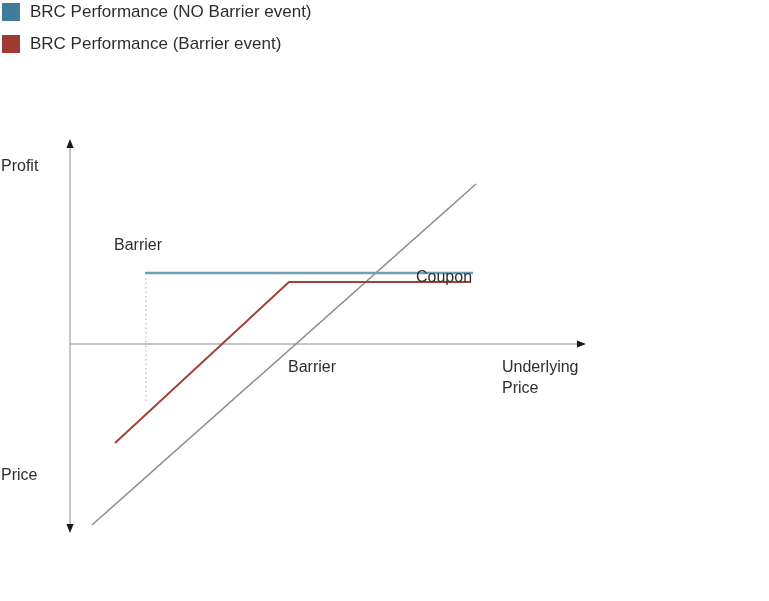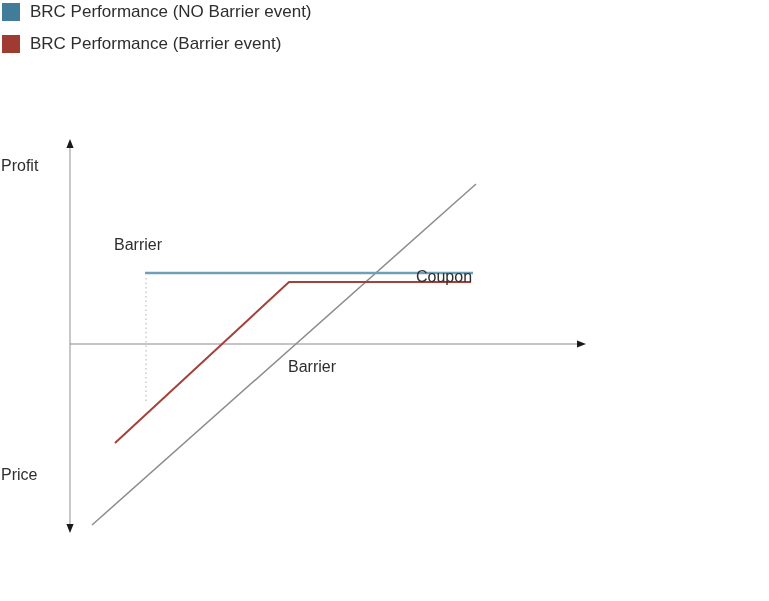--- a/index.html
+++ b/index.html
@@ -72,14 +72,15 @@
     <polyline class="series-line" stroke-width="2" points="115,443 289,282 471,282" style="stroke: rgb(164, 66, 58);"></polyline>
 
     <polyline class="series-line" stroke-width="2.6" points="145,273 473,273" style="stroke: rgb(111, 160, 181);"></polyline>
   </svg>
 
   <div class="chart-label lbl-profit">Profit</div>
   <div class="chart-label lbl-loss">Price</div>
   <div class="chart-label lbl-barrier">Barrier</div>
   <div class="chart-label lbl-coupon">Coupon</div>
   <div class="chart-label lbl-strike">Barrier</div>
+  <div class="chart-label lbl-underlying">Underlying Price</div>
 
 </div>
 
 </body></html>

